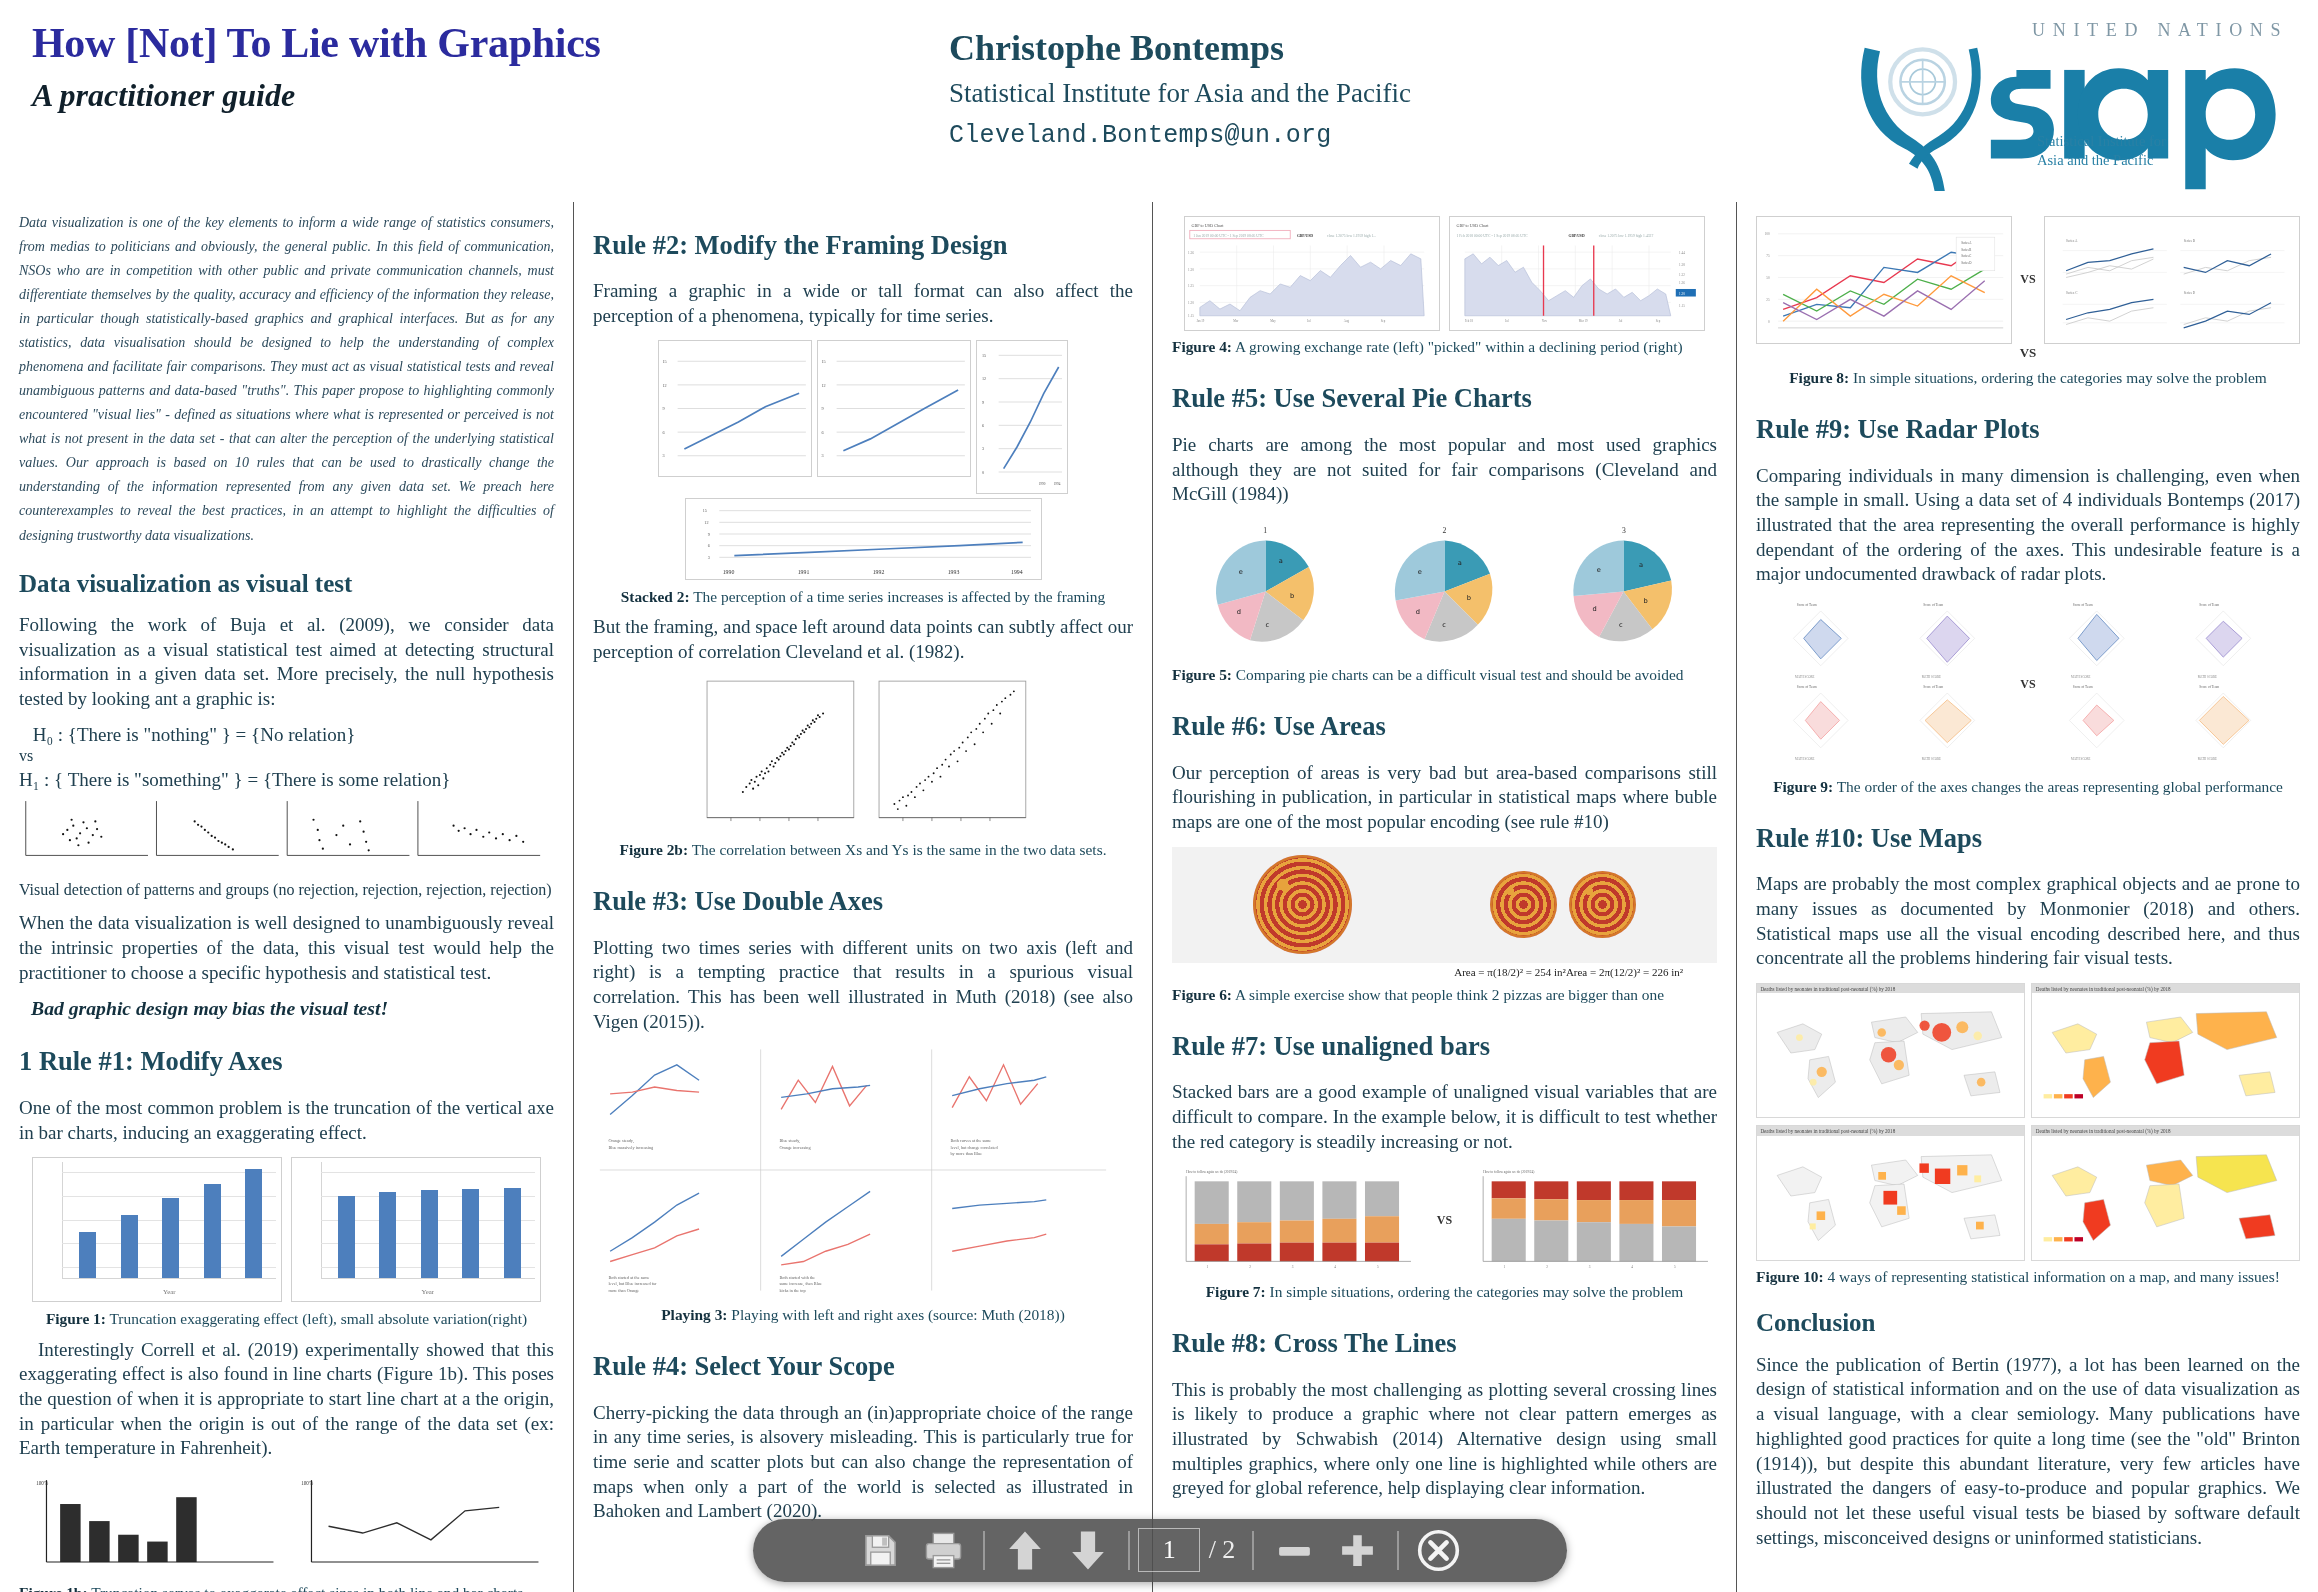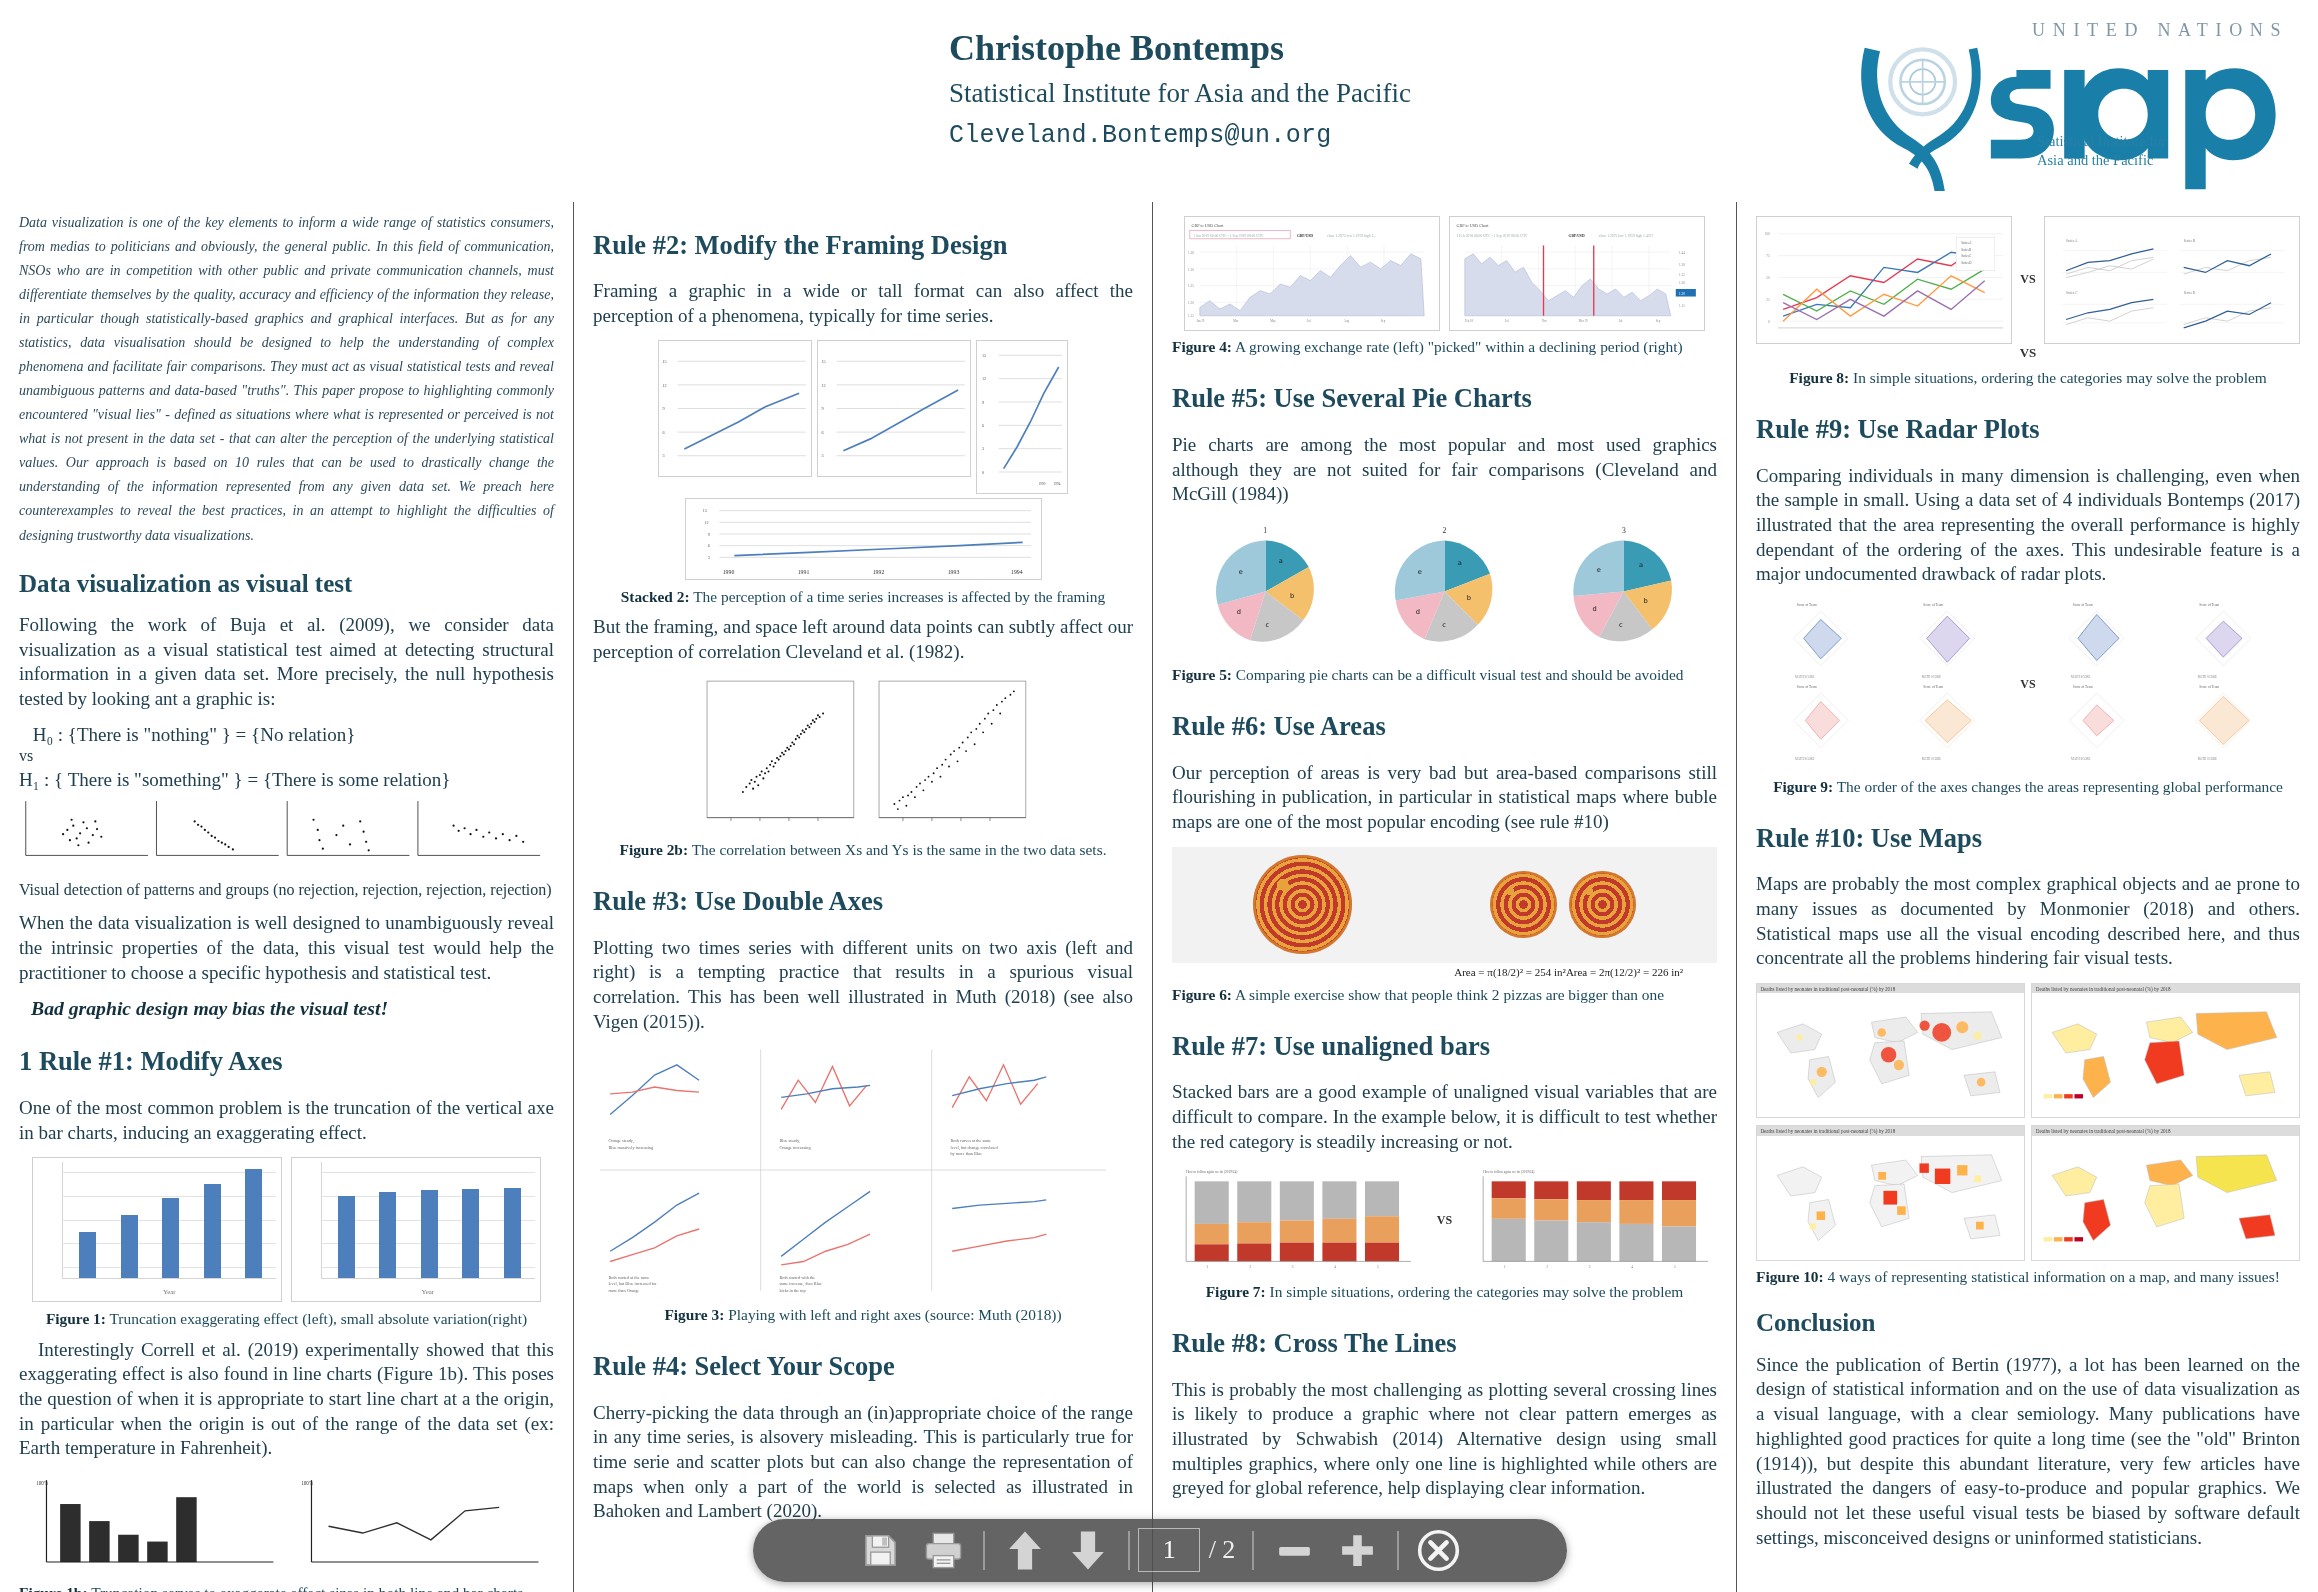--- a/index.html
+++ b/index.html
@@ -154,20 +154,24 @@
     color:#fff; font-size:26px; display:flex; align-items:center; justify-content:center;
     font-family:"Liberation Serif", serif; background:transparent;
   }
   .tb-of { color:#eee; font-size:26px; padding:0 8.5px; font-family:"Liberation Serif", serif; }
 </style>
 </head>
 <body>
 
 <div class="header">
 
+  <div class="title-block">
+    <div class="poster-title">How [Not] To Lie with Graphics</div>
+    <div class="poster-subtitle">A practitioner guide</div>
+  </div>
 
   <div class="author-block">
     <div class="author-name">Christophe Bontemps</div>
     <div class="author-affil">Statistical Institute for Asia and the Pacific</div>
     <div class="author-mail">Cleveland.Bontemps@un.org</div>
   </div>
 
   <div class="logo-block">
     <div class="logo-un-text">UNITED NATIONS</div>
     <svg class="logo-siap-wrap" width="444" height="162" viewBox="0 0 520 190">
@@ -614,21 +618,21 @@
           <polyline points="420,240 452,234 484,228 516,224 530,220" fill="none" stroke="#e9746e" stroke-width="1.6"></polyline>
         </g>
         <g stroke="#ccc" stroke-width="0.8">
           <line x1="196" y1="4" x2="196" y2="286"></line>
             <line x1="396" y1="4" x2="396" y2="286"></line>
           <line x1="8" y1="145" x2="600" y2="145"></line>
         </g>
       </svg>
     </div>
     <p class="caption">
-      <b>Figure 3:</b>
+      <b>Playing 3:</b>
       <span>Playing with left and right axes (source: Muth (2018))</span>
     </p>
 
     <h2 class="rule">Rule #4:  Select Your Scope</h2>
     <p class="body">Cherry-picking the data through an (in)appropriate choice of the range in any time series, is alsovery misleading. This is particularly true for time serie and scatter plots but can also change the representation of maps when only a part of the world is selected as illustrated in Bahoken and Lambert (2020).</p>
   </div>
 
   <div class="col col3">
 
     <div class="fig">

